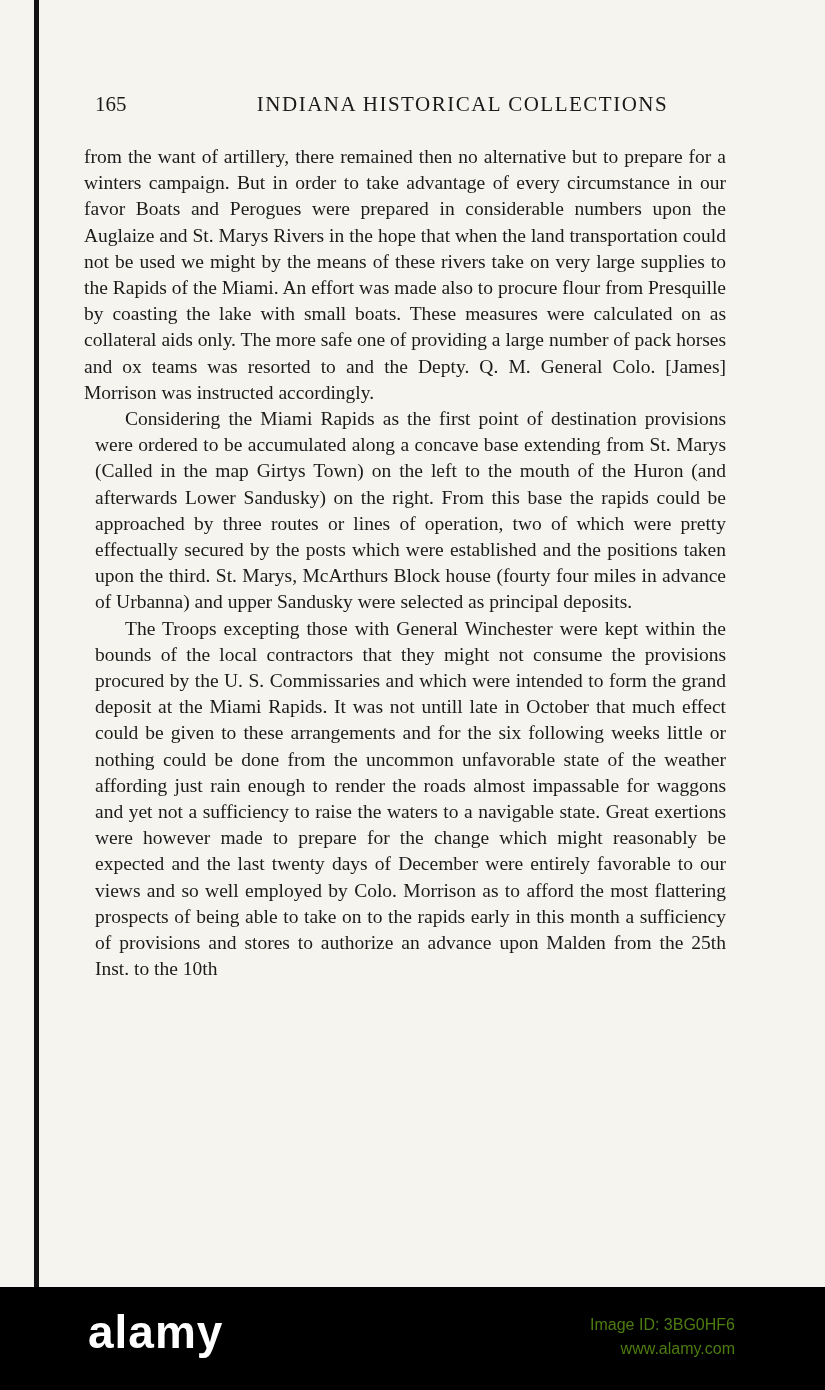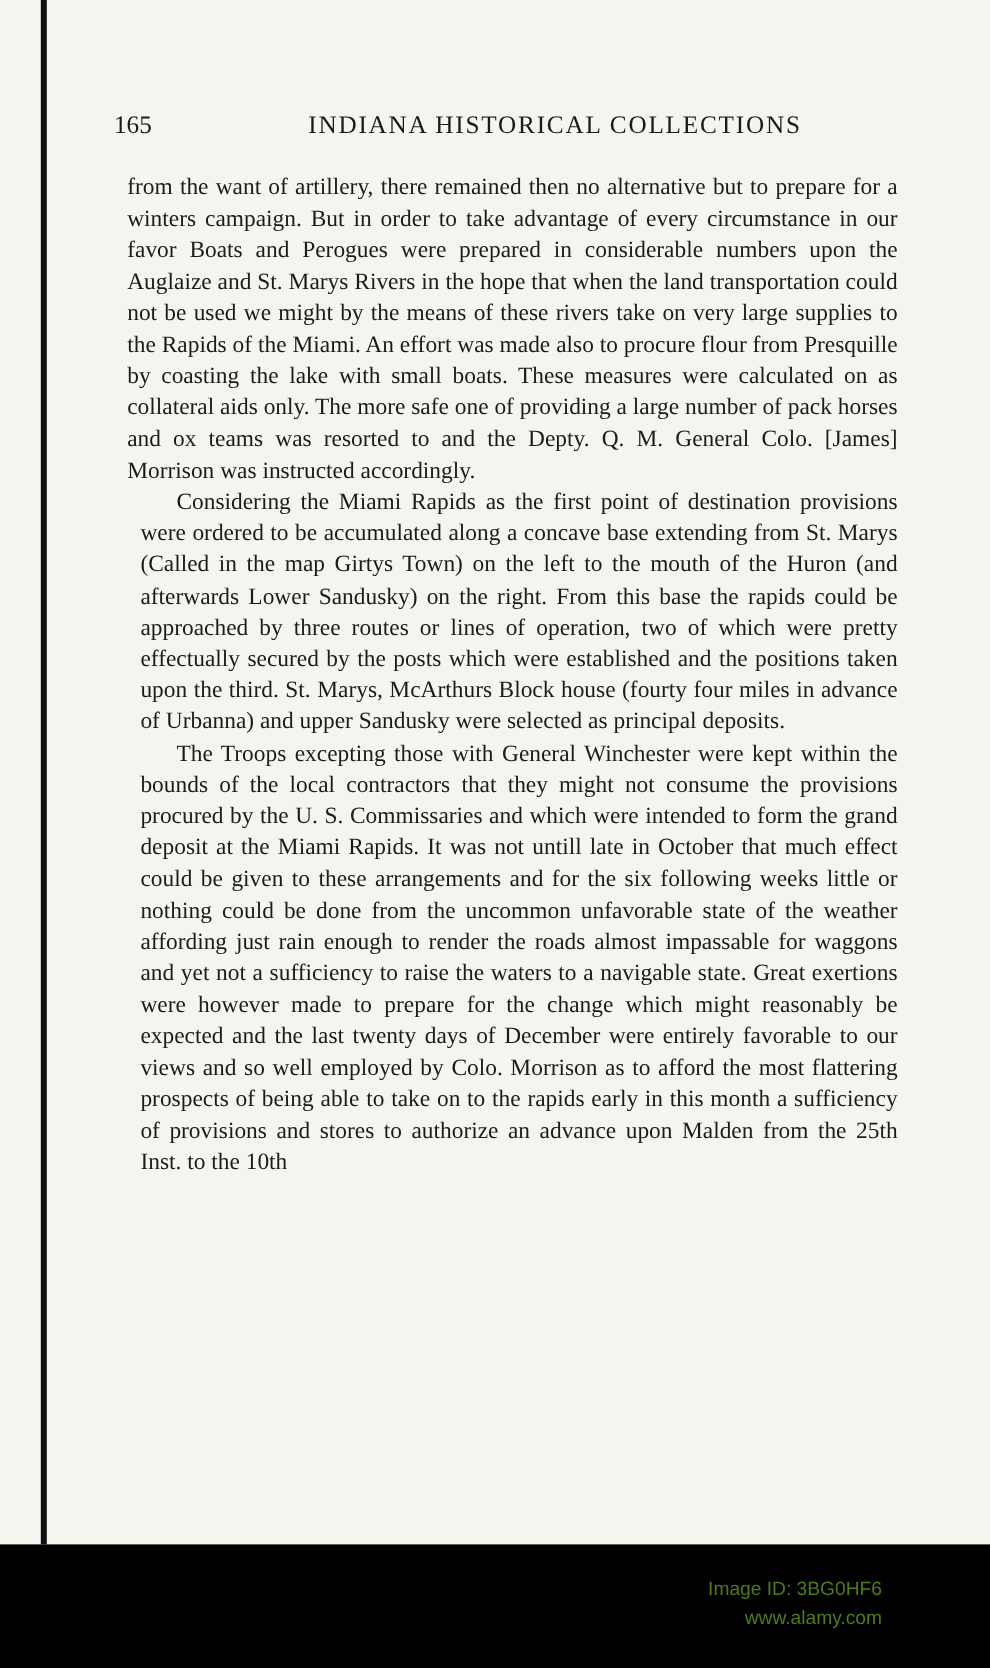--- a/index.html
+++ b/index.html
@@ -44,21 +44,21 @@
   .header-title {
     flex: 1 1 auto;
     text-align: center;
     font-size: 21px;
     letter-spacing: 1.5px;
     white-space: nowrap;
   }
   .body-text {
     position: absolute;
     top: 144px;
-    left: 106px;
+    left: 84px;
     width: 642px;
     color: #1b1b1b;
     font-size: 19.5px;
     line-height: 26.2px;
     text-align: justify;
   }
   .body-text p {
     margin: 0;
   }
   .body-text p.indent {
@@ -109,17 +109,18 @@
 
   <div class="body-text">
     <p>from the want of artillery, there remained then no alternative but to prepare for a winters campaign.  But in order to take advantage of every circumstance in our favor Boats and Perogues were prepared in considerable numbers upon the Auglaize and St. Marys Rivers in the hope that when the land transportation could not be used we might by the means of these rivers take on very large supplies to the Rapids of the Miami.  An effort was made also to procure flour from Presquille by coasting the lake with small boats.  These measures were calculated on as collateral aids only.  The more safe one of providing a large number of pack horses and ox teams was resorted to and the Depty. Q. M. General Colo. [James] Morrison was instructed accordingly.</p>
     <p class="indent">Considering the Miami Rapids as the first point of destination provisions were ordered to be accumulated along a concave base extending from St. Marys (Called in the map Girtys Town) on the left to the mouth of the Huron (and afterwards Lower Sandusky) on the right.  From this base the rapids could be approached by three routes or lines of operation, two of which were pretty effectually secured by the posts which were established and the positions taken upon the third.  St. Marys, McArthurs Block house (fourty four miles in advance of Urbanna) and upper Sandusky were selected as principal deposits.</p>
     <p class="indent">The Troops excepting those with General Winchester were kept within the bounds of the local contractors that they might not consume the provisions procured by the U. S. Commissaries and which were intended to form the grand deposit at the Miami Rapids.  It was not untill late in October that much effect could be given to these arrangements and for the six following weeks little or nothing could be done from the uncommon unfavorable state of the weather affording just rain enough to render the roads almost impassable for waggons and yet not a sufficiency to raise the waters to a navigable state.  Great exertions were however made to prepare for the change which might reasonably be expected and the last twenty days of December were entirely favorable to our views and so well employed by Colo. Morrison as to afford the most flattering prospects of being able to take on to the rapids early in this month a sufficiency of provisions and stores to authorize an advance upon Malden from the 25th Inst. to the 10th</p>
   </div>
 
 </div>
 
 <div class="footer-bar">
+  <span class="brand-logo">alamy</span>
   <div class="footer-right">
     <div>Image ID: 3BG0HF6</div>
     <div>www.alamy.com</div>
   </div>
 </div>
 
 </body></html>

